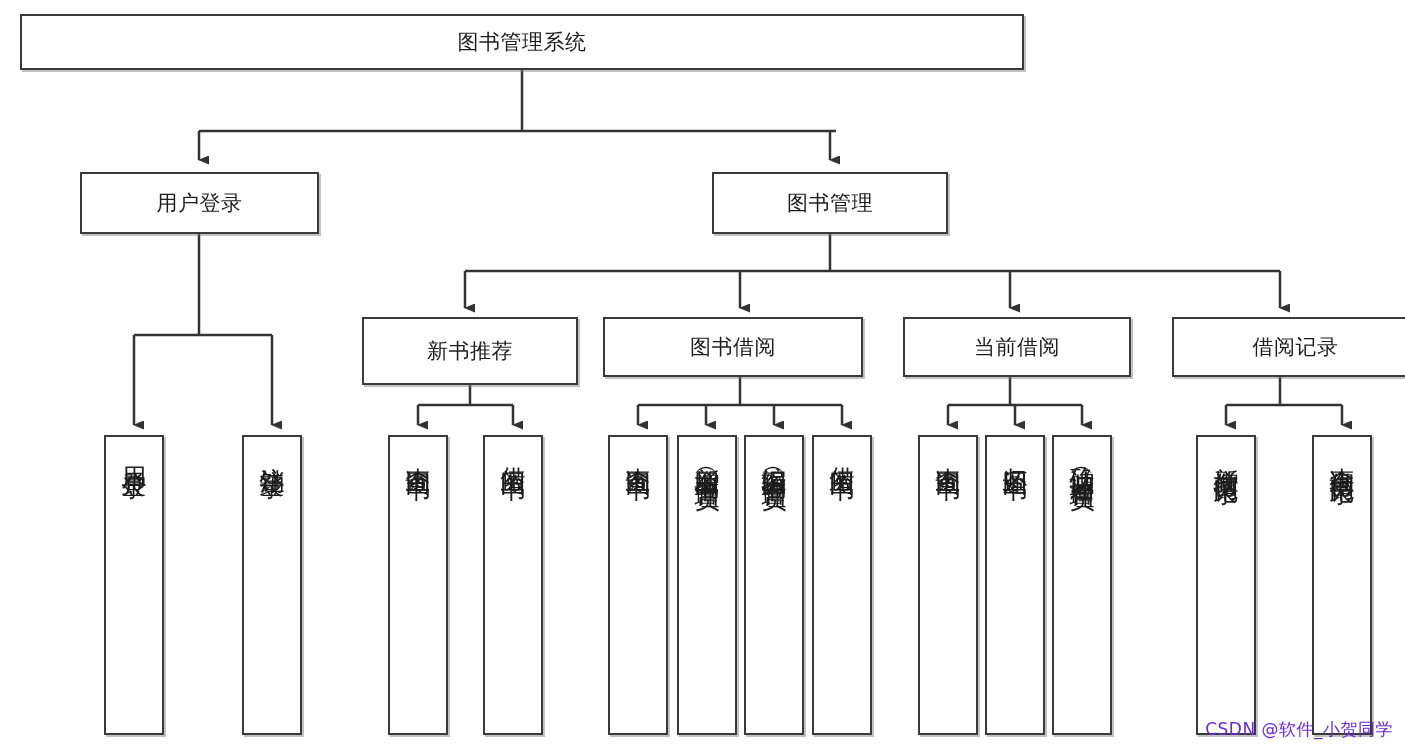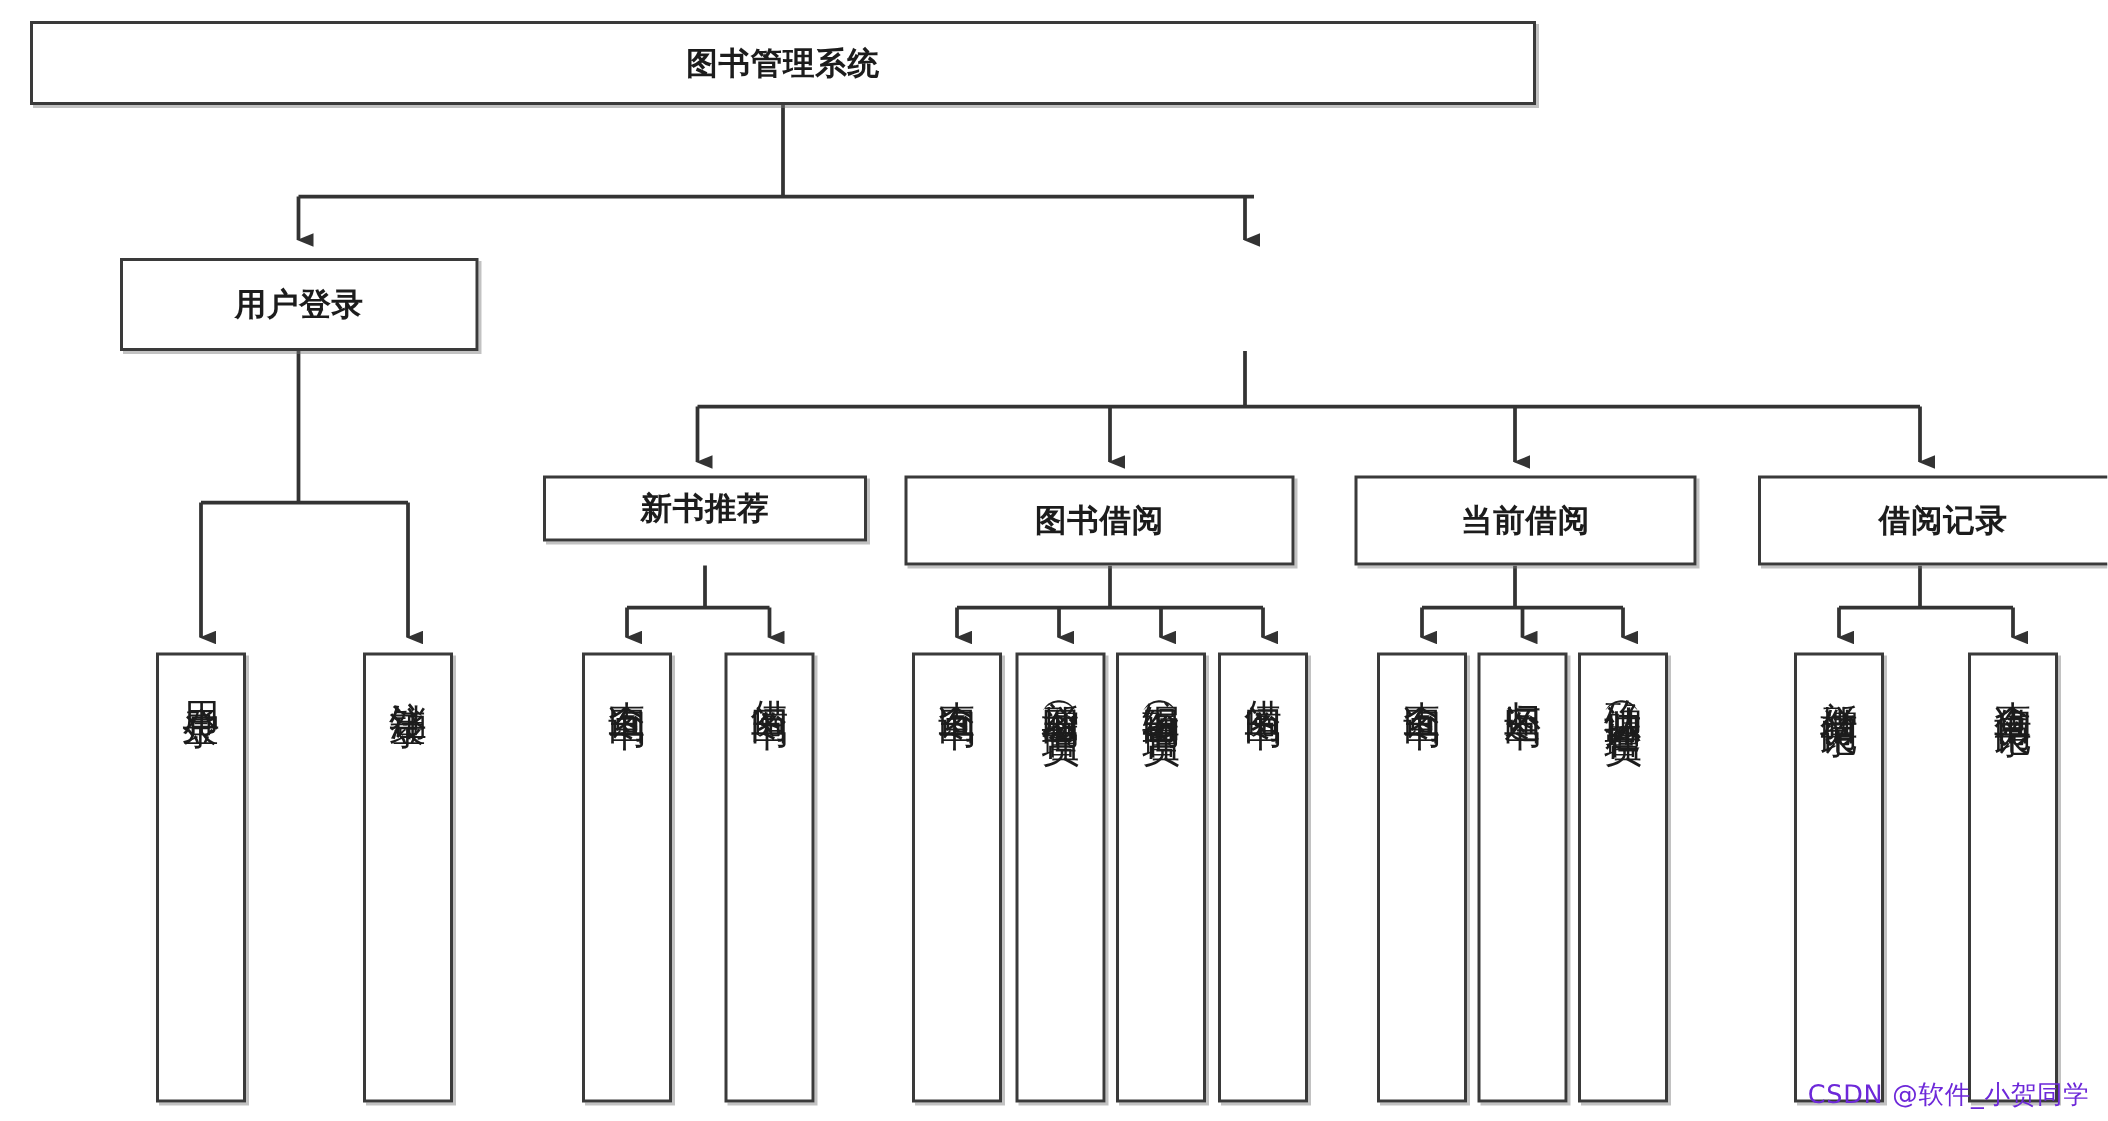--- a/index.html
+++ b/index.html
@@ -37,21 +37,20 @@
   }
   .node .lbl {
     color: #1c1c1c;
     line-height: 1.18;
     text-align: center;
     white-space: pre;
   }
   .node.horiz .lbl {
     font-size: 21px;
     letter-spacing: 0.5px;
-    font-weight: bold;
   }
   .node.vert {
     align-items: flex-start;
     justify-content: center;
     padding-top: 10px;
   }
   .node.vert .lbl {
     writing-mode: vertical-rl;
     text-orientation: upright;
     font-size: 25px;
@@ -125,22 +124,25 @@
     </g>
   </svg>
 
   <div class="node horiz" style="left:20px; top:14px; width:1004px; height:56px;">
     <span class="lbl">图书管理系统</span>
   </div>
 
   <div class="node horiz" style="left:80px; top:172px; width:239px; height:62px;">
     <span class="lbl">用户登录</span>
   </div>
+  <div class="node horiz" style="left:712px; top:172px; width:236px; height:62px;">
+    <span class="lbl">图书管理</span>
+  </div>
 
-  <div class="node horiz" style="left:362px; top:317px; width:216px; height:44px;">
+  <div class="node horiz" style="left:362px; top:317px; width:216px; height:68px;">
     <span class="lbl">新书推荐</span>
   </div>
   <div class="node horiz" style="left:603px; top:317px; width:260px; height:60px;">
     <span class="lbl">图书借阅</span>
   </div>
   <div class="node horiz" style="left:903px; top:317px; width:228px; height:60px;">
     <span class="lbl">当前借阅</span>
   </div>
   <div class="node horiz" style="left:1172px; top:317px; width:247px; height:60px;">
     <span class="lbl">借阅记录</span>

